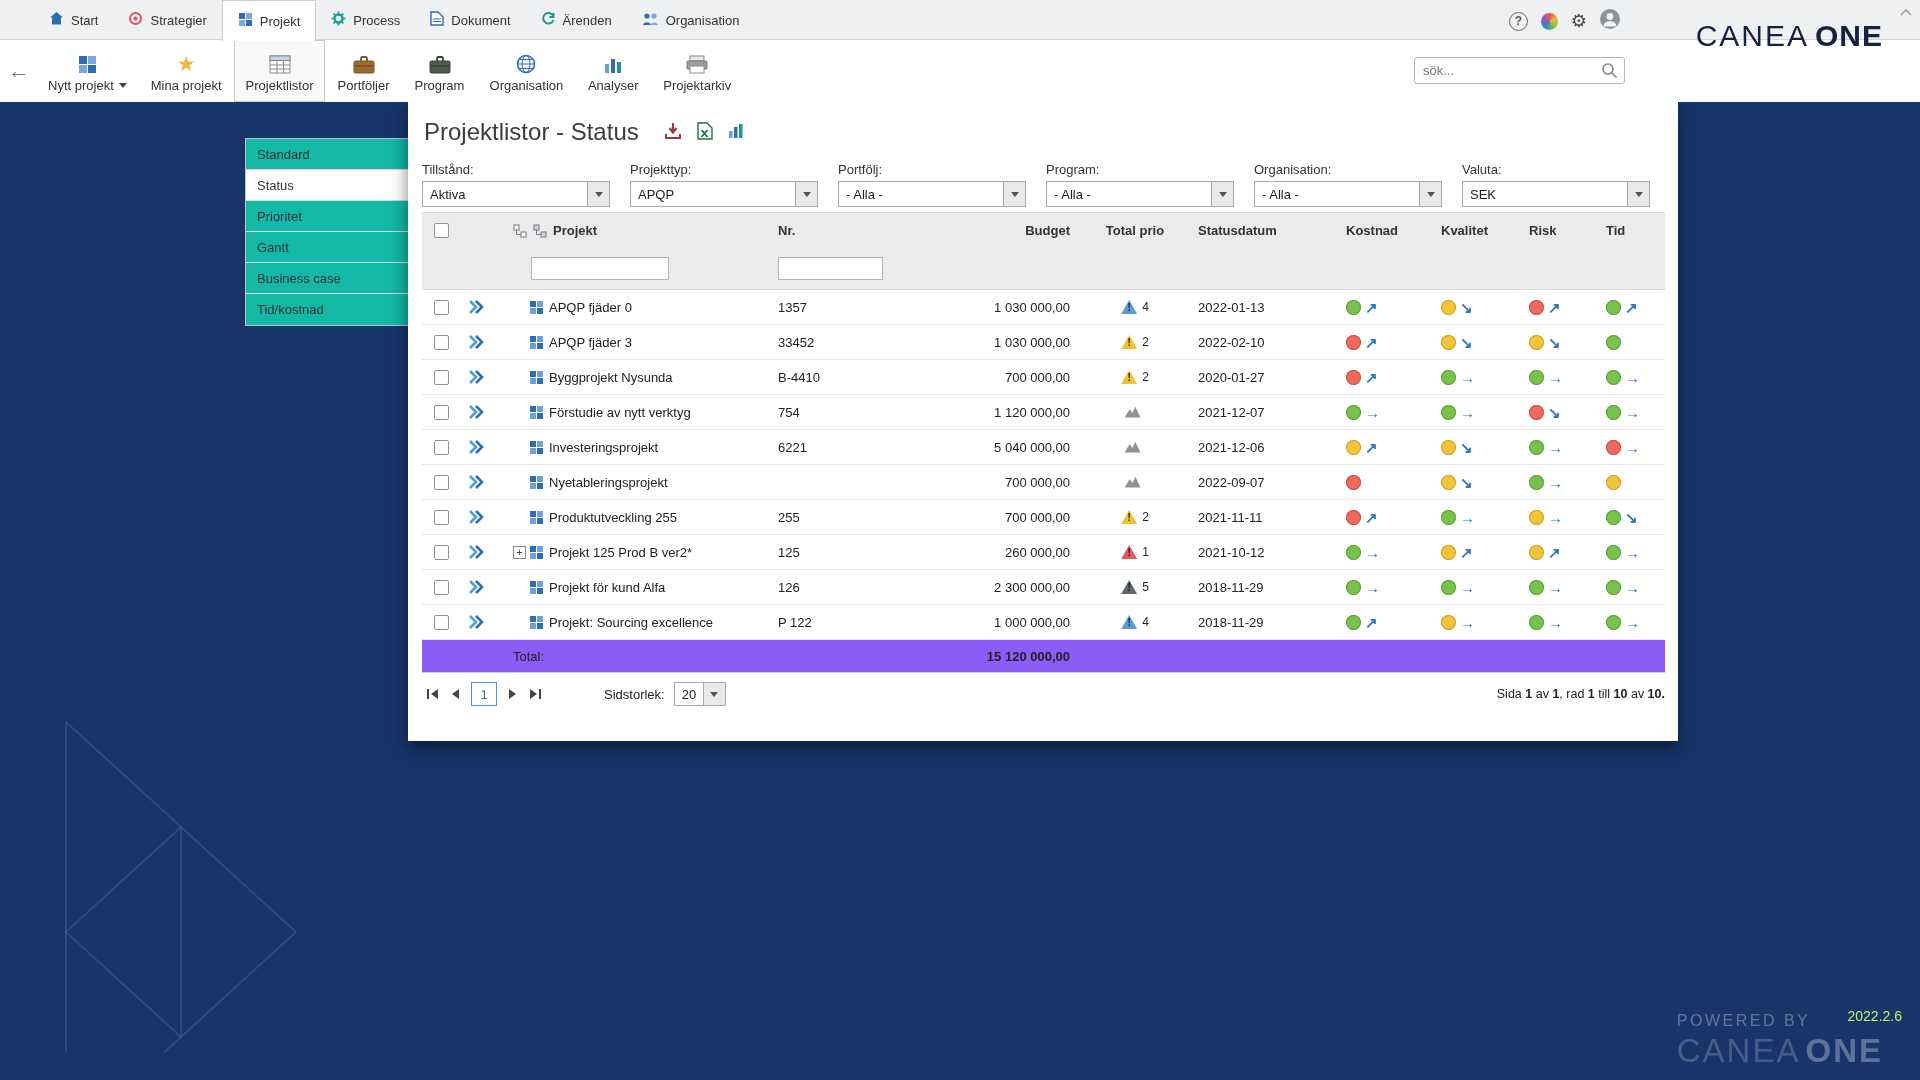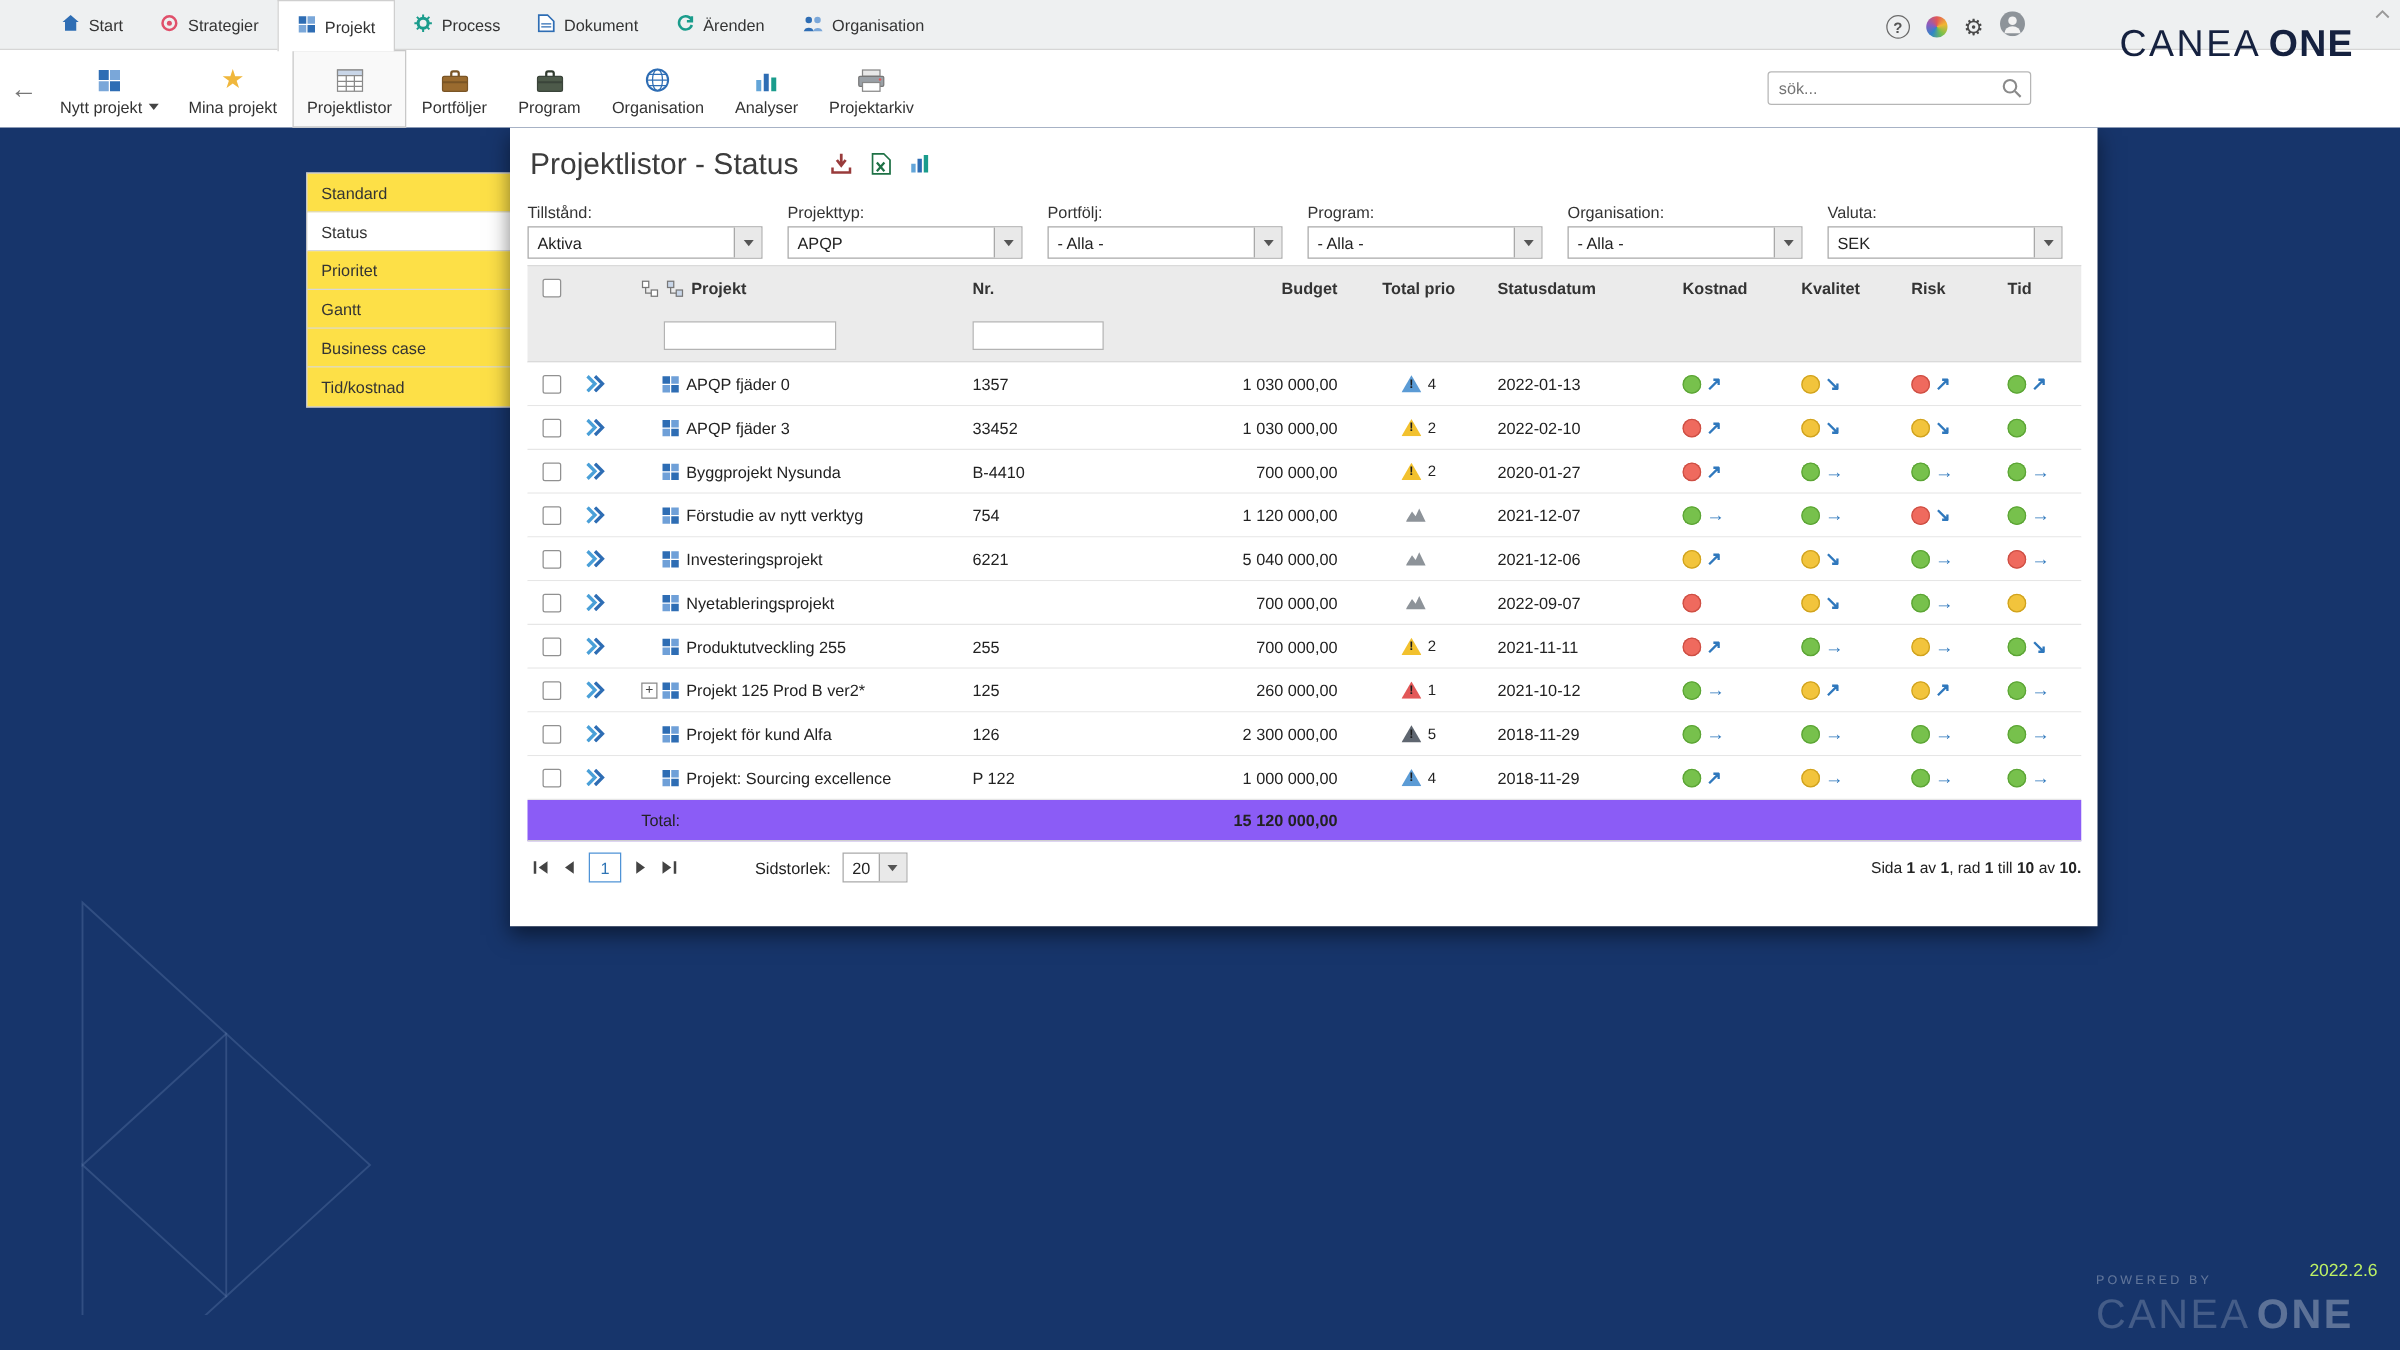--- a/index.html
+++ b/index.html
@@ -32,21 +32,21 @@
   .search { position:absolute; right:295px; top:17px; }
   .search input { width:211px; height:27px; border:1px solid #b6b6b6; border-radius:3px; padding:0 30px 0 8px; font-size:13px; color:#701a75; outline:none; }
   .search .mag { position:absolute; right:7px; top:5px; }
 
   
   .stage { position:absolute; top:102px; left:0; right:0; bottom:0; background:#17356b; overflow:hidden; }
   .decor { position:absolute; left:36px; top:610px; pointer-events:none; }
 
   
   .side-menu { position:absolute; left:245px; top:36px; width:163px; border:1px solid #c2c2c2; border-right:none; background:#f0f0f0; z-index:3; }
-  .side-item { height:31px; line-height:31px; padding-left:11px; font-size:13px; color:#333; border-bottom:1px solid #d8d8d8; cursor:pointer; background:#fde047; }
+  .side-item { height:31px; line-height:31px; padding-left:11px; font-size:13px; color:#333; border-bottom:1px solid #d8d8d8; cursor:pointer; background:#14b8a6; }
   .side-item:last-of-type { border-bottom:none; }
   .side-item.active { background:#fff; }
 
   
   .panel { position:absolute; left:408px; top:0; width:1270px; height:639px; background:#fff; box-shadow:0 7px 16px rgba(0,0,0,.5); z-index:4; }
   .panel-title { position:absolute; left:16px; top:16px; font-size:24px; color:#3c3c3c; }
   .title-icons { position:absolute; left:256px; top:20px; display:flex; gap:15px; align-items:center; }
   .title-icons span { cursor:pointer; }
 
   .filters { position:absolute; left:14px; top:60px; display:flex; gap:20px; }
@@ -105,21 +105,21 @@
   .pager { position:absolute; left:14px; top:578px; width:1243px; height:28px; display:flex; align-items:center; font-size:13px; color:#222; }
   .pg-btn { display:flex; align-items:center; justify-content:center; width:22px; height:22px; cursor:pointer; }
   .page-box { width:26px; height:24px; border:1px solid #4f93d6; color:#2e74b5; background:#fff; display:flex; align-items:center; justify-content:center; margin:0 5px; font-size:13px; }
   .ps-label { margin-left:58px; margin-right:9px; }
   .ps-select { width:52px; height:24px; }
   .pg-summary { margin-left:auto; font-size:12.5px; color:#222; white-space:nowrap; }
 
   
   .version { position:absolute; right:18px; bottom:56px; color:#bef264; font-size:14px; cursor:pointer; }
   .powered { position:absolute; right:37px; bottom:10px; }
-  .powered .pb { font-size:10px; letter-spacing:2.5px; color:rgba(255,255,255,.32); margin-bottom:2px; }
+  .powered .pb { font-size:16px; letter-spacing:2.5px; color:rgba(255,255,255,.32); margin-bottom:2px; }
   .flogo { font-size:33px; letter-spacing:2px; color:rgba(255,255,255,.20); font-weight:500; white-space:nowrap; }
   .flogo .one { font-weight:800; color:rgba(255,255,255,.30); margin-left:5px; }
 </style>
 </head>
 <body>
 
 <div class="topnav">
   <div class="tabs">
     <div class="tab">
       <span><svg width="15" height="15">

